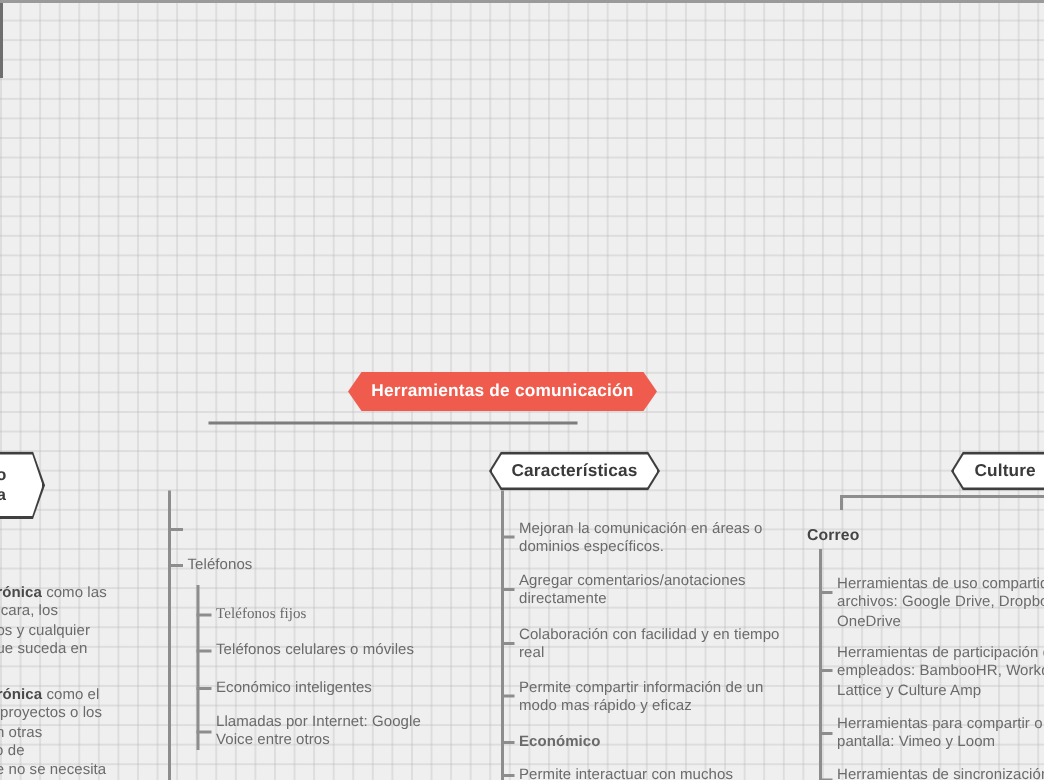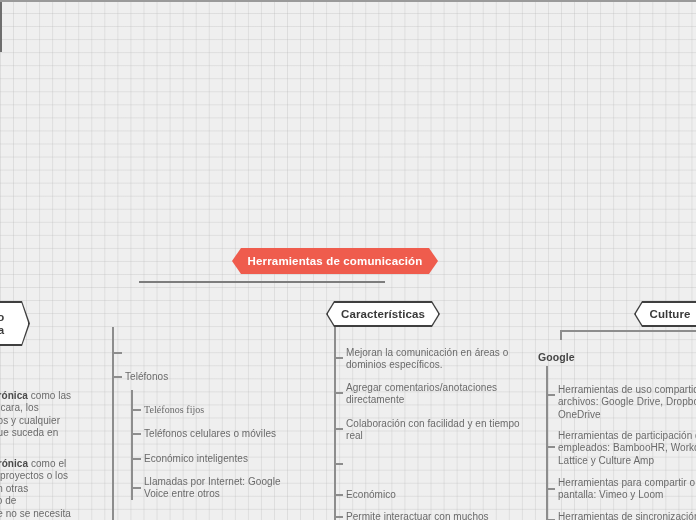--- a/index.html
+++ b/index.html
@@ -176,33 +176,34 @@
   <div class="tick" style="left:334px; top:357px; width:9px;"></div>
   <div class="tick" style="left:334px; top:392px; width:9px;"></div>
   <div class="tick" style="left:334px; top:428px; width:9px;"></div>
   <div class="tick" style="left:334px; top:463px; width:9px;"></div>
   <div class="tick" style="left:334px; top:494px; width:9px;"></div>
   <div class="tick" style="left:334px; top:516px; width:9px;"></div>
 
   <div class="leaf" style="left:346px; top:347px; width:178px;">Mejoran la comunicación en áreas o dominios específicos.</div>
   <div class="leaf" style="left:346px; top:382px; width:178px;">Agregar comentarios/anotaciones directamente</div>
   <div class="leaf" style="left:346px; top:418px; width:178px;">Colaboración con facilidad y en tiempo real</div>
-  <div class="leaf" style="left:346px; top:489px; width:178px;">Económico</div>
+  <div class="leaf" style="left:346px; top:453px; width:178px;">Permite compartir información de un modo mas rápido y eficaz</div>
+  <div class="leaf" style="left:346px; top:489px; width:178px;font-weight:bold;">Económico</div>
   <div class="leaf" style="left:346px; top:511px; width:178px;">Permite interactuar con muchos</div>
 
   <div class="node-outer" style="left:634px; top:301px; width:104px; height:26px;">
     <div class="node-inner" style="justify-content:flex-start; padding-left:14px;">
       <span>Culture</span>
     </div>
   </div>
 
   <div class="spine" style="left:560px; top:330px; height:10px;"></div>
   <div class="tick" style="left:560px; top:330px; width:136px;"></div>
 
-  <div class="grouphead" style="left:538px; top:351px;">Google</div>
+  <div class="grouphead" style="left:538px; top:351px;">Correo</div>
 
   <div class="spine" style="left:546px; top:366px; height:154px;"></div>
   <div class="tick" style="left:546px; top:394px; width:9px;"></div>
   <div class="tick" style="left:546px; top:446px; width:9px;"></div>
   <div class="tick" style="left:546px; top:488px; width:9px;"></div>
   <div class="tick" style="left:546px; top:519px; width:9px;"></div>
 
   <div class="leaf" style="left:558px; top:384px; width:150px;">Herramientas de uso compartid archivos: Google Drive, Dropbo y OneDrive</div>
   <div class="leaf" style="left:558px; top:430px; width:150px;">Herramientas de participación d empleados: BambooHR, Workda Lattice y Culture Amp</div>
   <div class="leaf" style="left:558px; top:477px; width:150px;">Herramientas para compartir o la pantalla: Vimeo y Loom</div>

